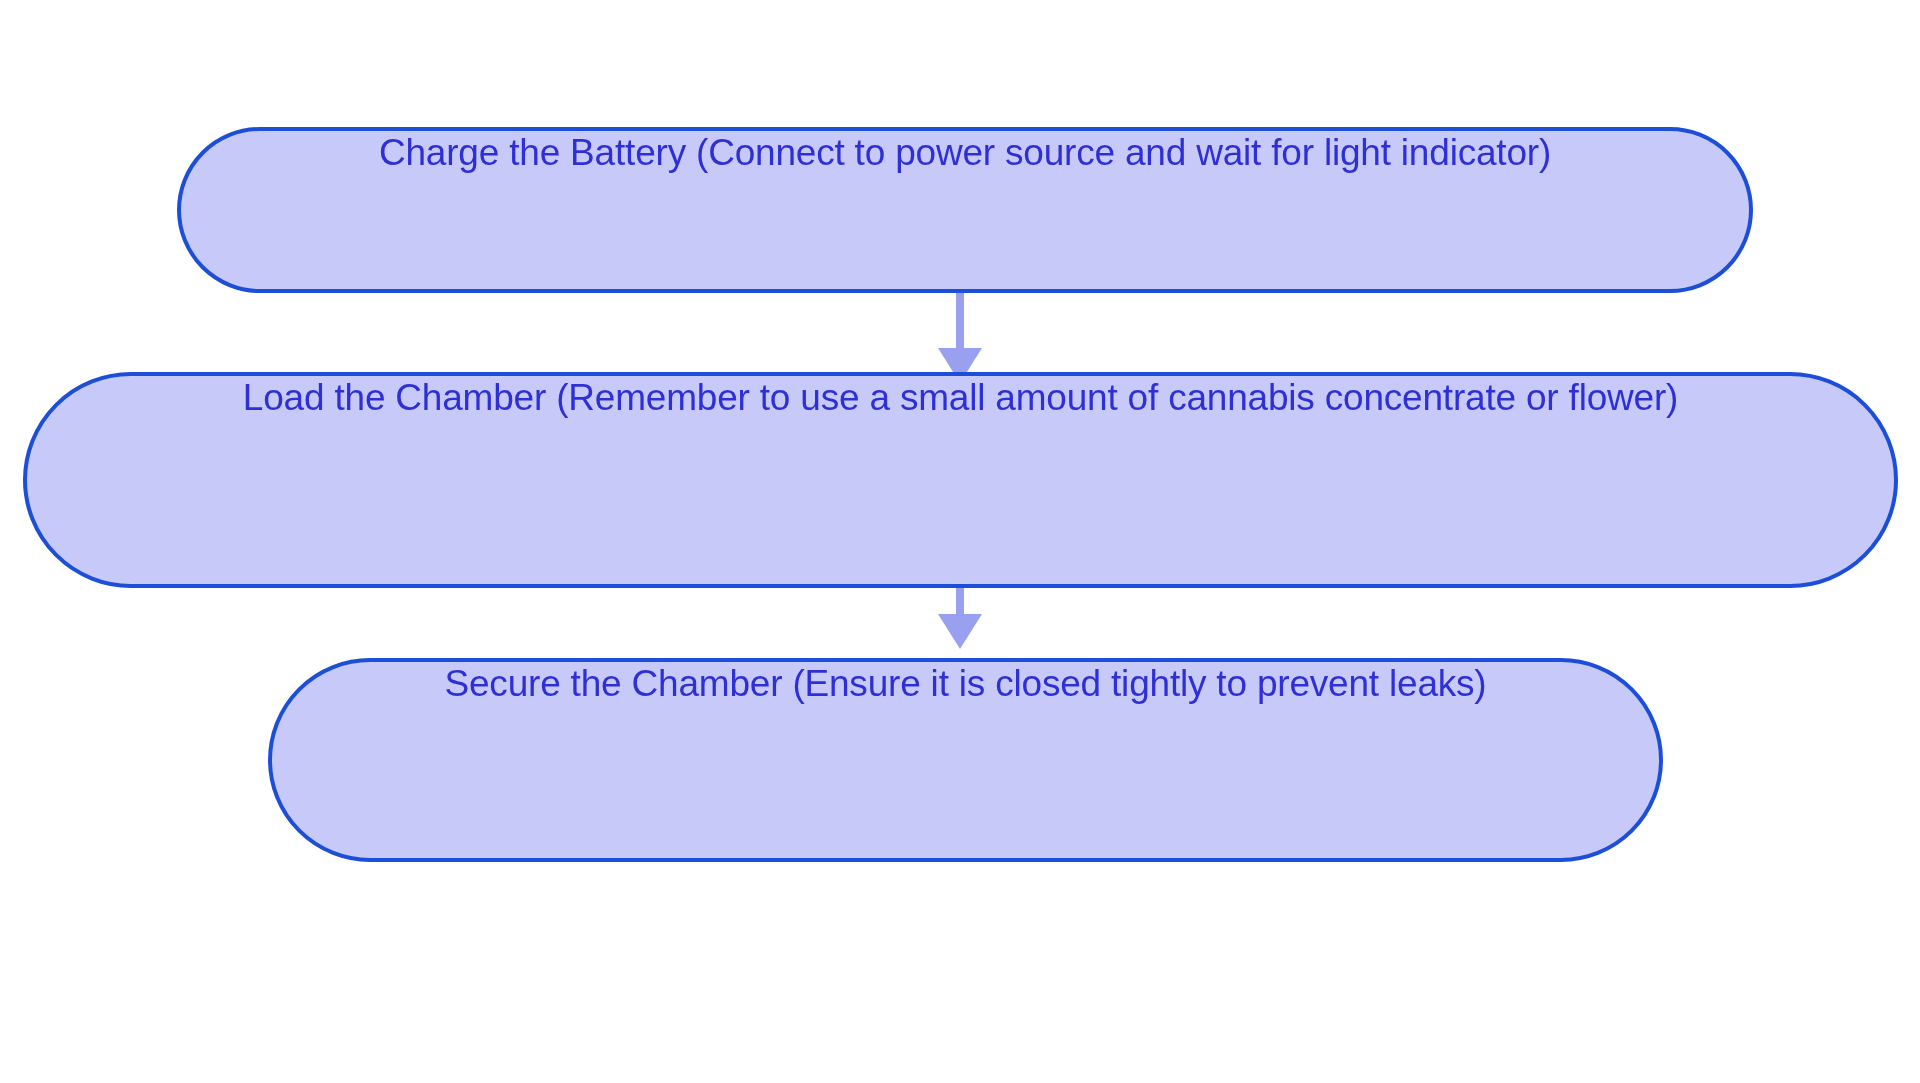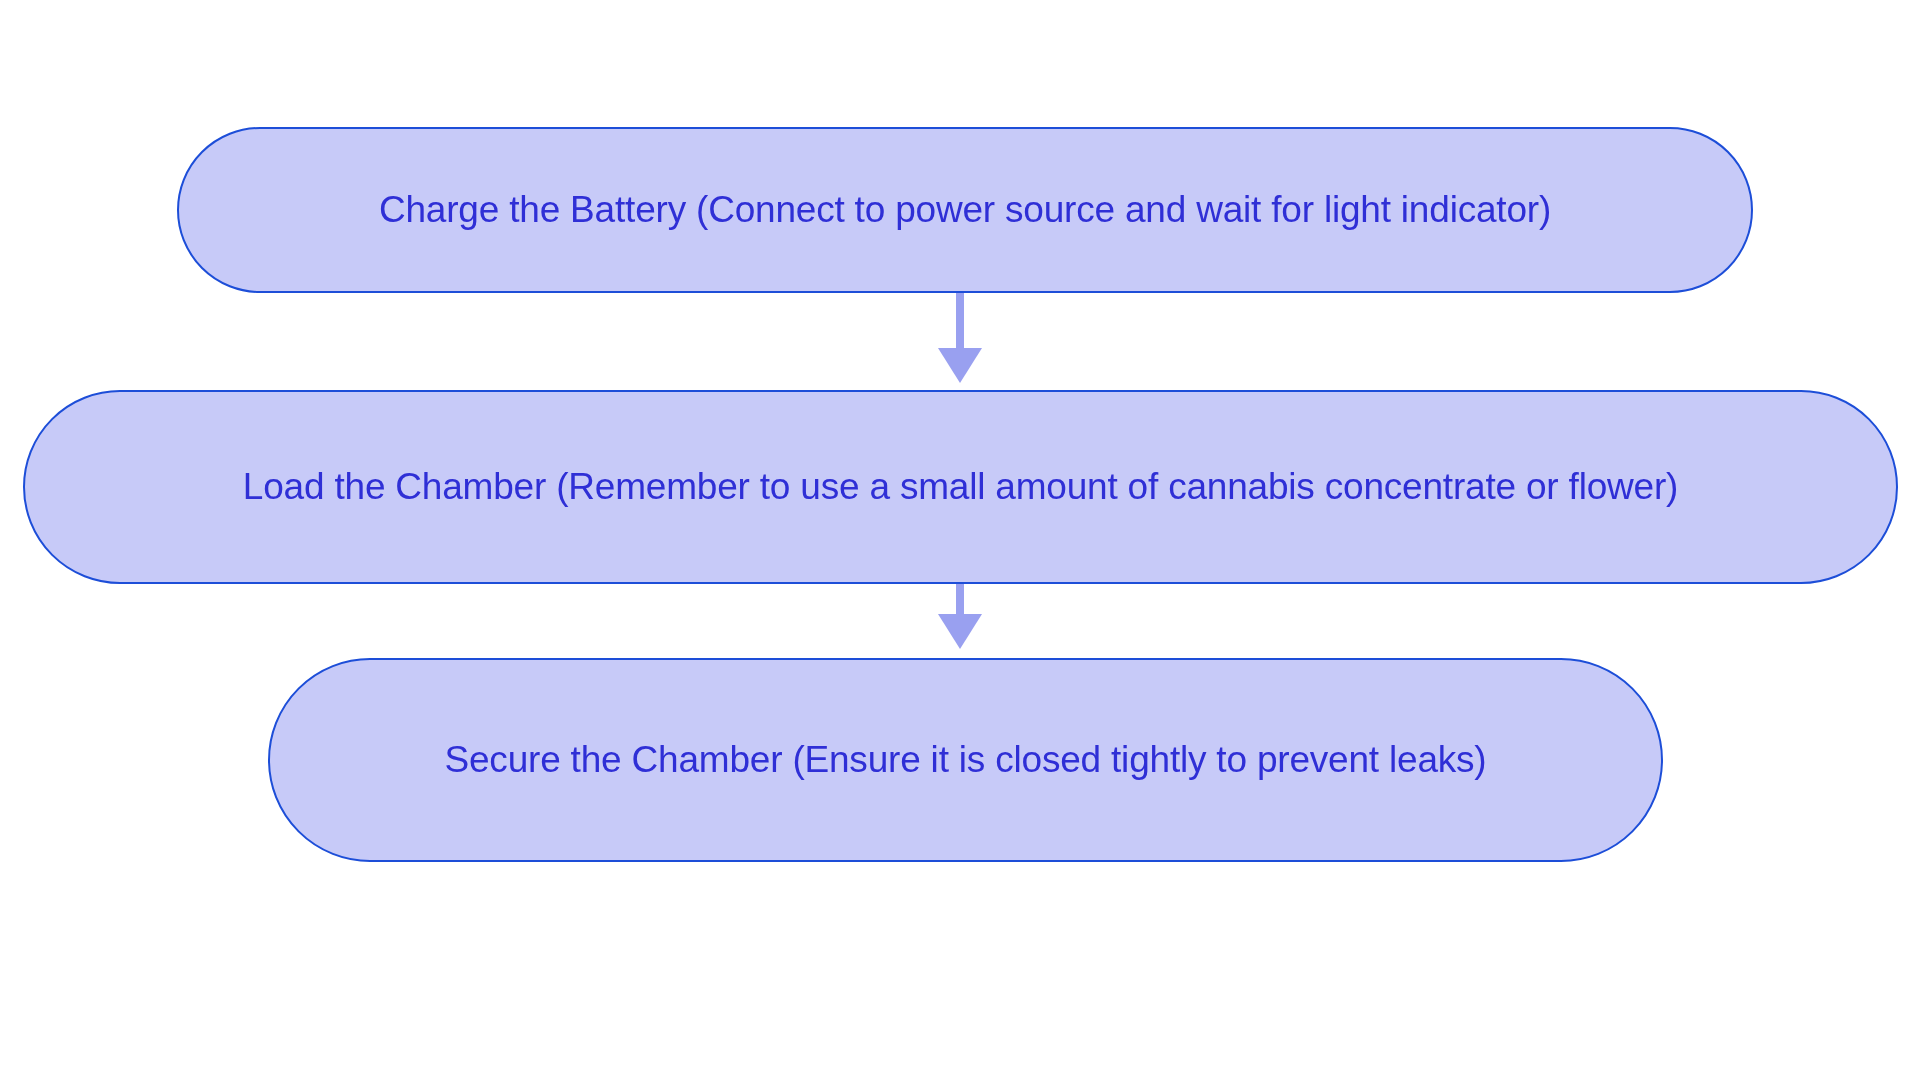--- a/index.html
+++ b/index.html
@@ -19,24 +19,23 @@
     position: relative;
     width: 1920px;
     height: 1083px;
     background: #ffffff;
   }
 
   .node {
     position: absolute;
     box-sizing: border-box;
     display: flex;
-    align-items: center;
     justify-content: center;
     background: #c7caf8;
-    border: 2px solid #1d4ed8;
+    border: 4px solid #1d4ed8;
     border-radius: 999px;
   }
 
   .node-label {
     color: #2f2fd6;
     font-family: "Liberation Sans", sans-serif;
     font-size: 37px;
     font-weight: 400;
     letter-spacing: -0.2px;
     line-height: 1.2;
@@ -47,23 +46,23 @@
 
   
   #node-charge-battery {
     left: 177px;
     top: 127px;
     width: 1576px;
     height: 166px;
   }
   #node-load-chamber {
     left: 23px;
-    top: 390px;
+    top: 372px;
     width: 1875px;
-    height: 194px;
+    height: 216px;
   }
   #node-secure-chamber {
     left: 268px;
     top: 658px;
     width: 1395px;
     height: 204px;
   }
 
   
   .connector {

